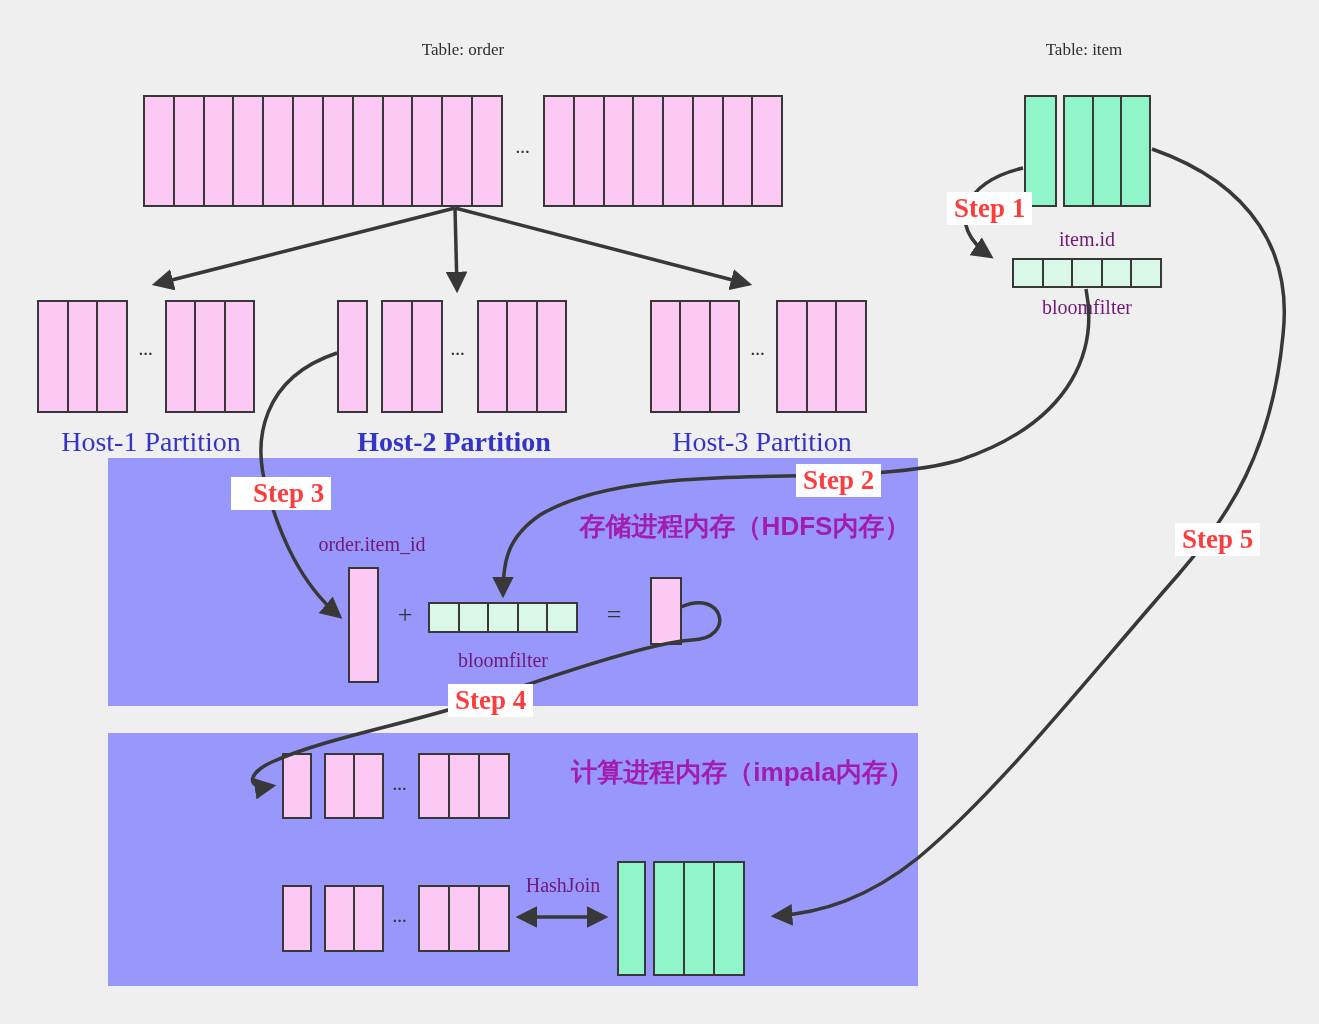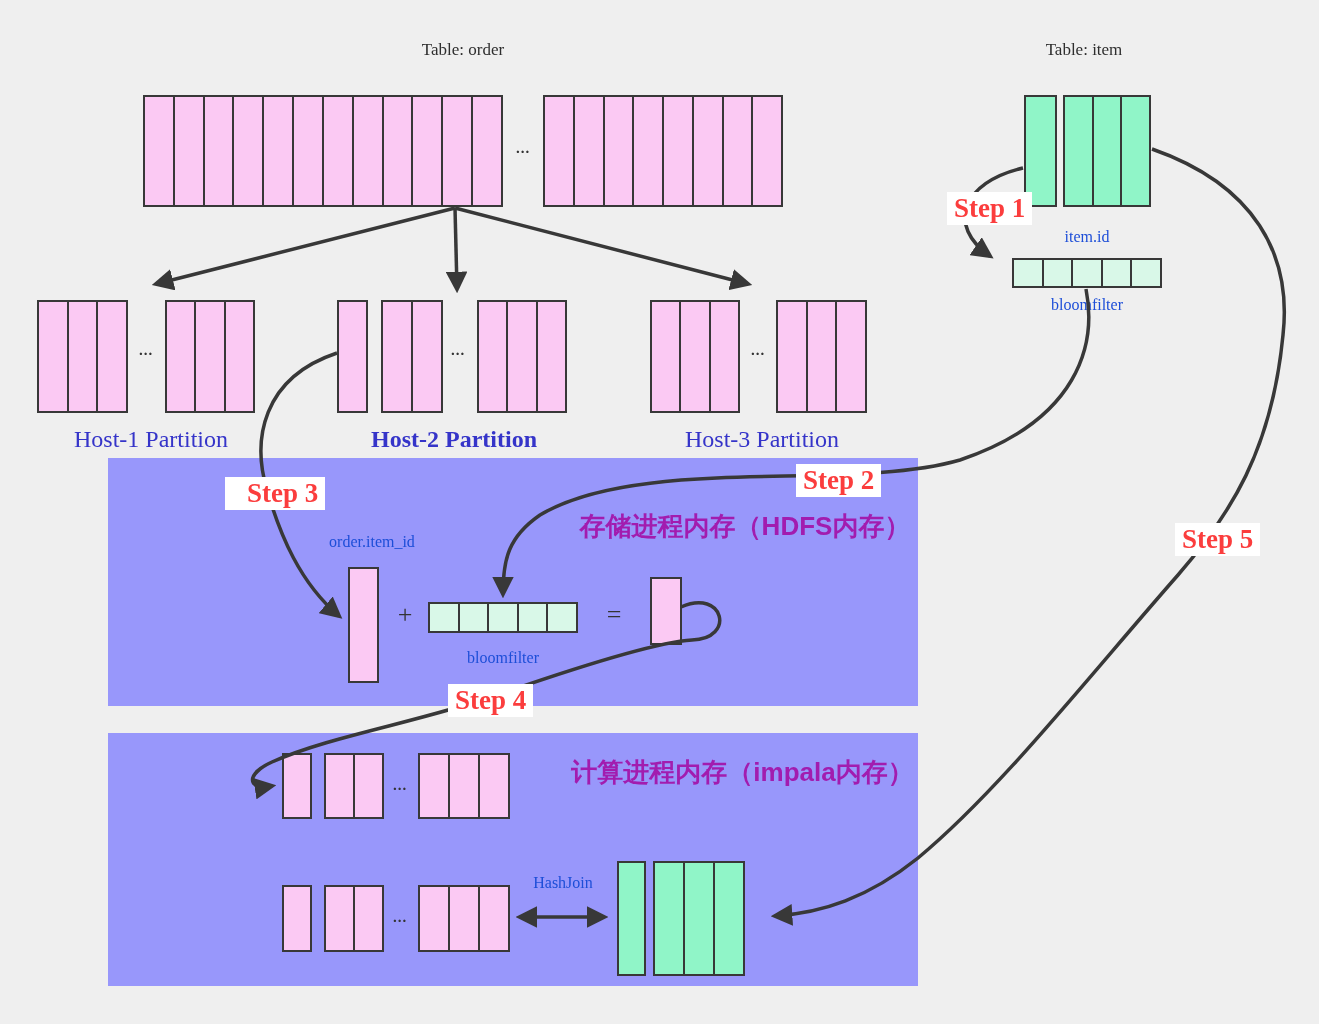--- a/index.html
+++ b/index.html
@@ -13,22 +13,22 @@
   .abs{position:absolute;box-sizing:border-box;}
   
   .block{position:absolute;display:flex;box-sizing:border-box;z-index:3;}
   .block .cell{flex:1;border:2px solid #383838;box-sizing:border-box;}
   .block .cell + .cell{border-left:none;}
   .pink .cell{background:#fbc9f3;}
   .green .cell{background:#90f5c8;}
   .ltgreen .cell{background:#d9f8e8;}
   
   .table-title{font-size:17px;color:#2e2e2e;text-align:center;z-index:3;}
-  .small-label{font-size:16px;color:#1d4ed8;text-align:center;z-index:3;}
-  .host-label{font-size:24px;color:#3534c9;text-align:center;z-index:3;}
+  .small-label{font-size:20px;color:#701a75;text-align:center;z-index:3;}
+  .host-label{font-size:28px;color:#3534c9;text-align:center;z-index:3;}
   .ellipsis{font-size:15px;font-weight:bold;color:#333;text-align:center;letter-spacing:1px;z-index:3;}
   .step-label{
     background:#ffffff;color:#fb3d3d;
     font-size:27px;font-weight:bold;
     padding:1px 7px;z-index:6;white-space:nowrap;
   }
   .cyan-title{
     font-family:"Liberation Sans", sans-serif;
     font-size:26px;font-weight:bold;color:#a21caf;
     text-align:center;white-space:nowrap;z-index:3;
@@ -145,21 +145,21 @@
       <div class="cell"></div>
     </div>
   <div class="abs ellipsis" style="left:738px;top:342px;width:40px;">...</div>
   <div class="block pink" style="left:776px;top:300px;width:91px;height:113px;">
       <div class="cell"></div>
       <div class="cell"></div>
       <div class="cell"></div>
     </div>
   <div class="abs host-label" style="left:653px;top:426px;width:218px;">Host-3 Partition</div>
 
-  <div class="abs step-label" style="left:225px;top:477px;padding-left:22px;">Step 3</div>
+  <div class="abs step-label" style="left:231px;top:477px;padding-left:22px;">Step 3</div>
   <div class="abs step-label" style="left:796px;top:464px;">Step 2</div>
   <div class="abs cyan-title" style="left:575px;top:509px;width:340px;">存储进程内存（HDFS内存）</div>
   <div class="abs small-label" style="left:317px;top:533px;width:110px;">order.item_id</div>
   <div class="block pink" style="left:348px;top:567px;width:31px;height:116px;">
       <div class="cell"></div>
     </div>
   <div class="abs op-sign" style="left:390px;top:600px;width:30px;">+</div>
   <div class="block ltgreen" style="left:428px;top:602px;width:150px;height:31px;">
       <div class="cell"></div>
       <div class="cell"></div>

